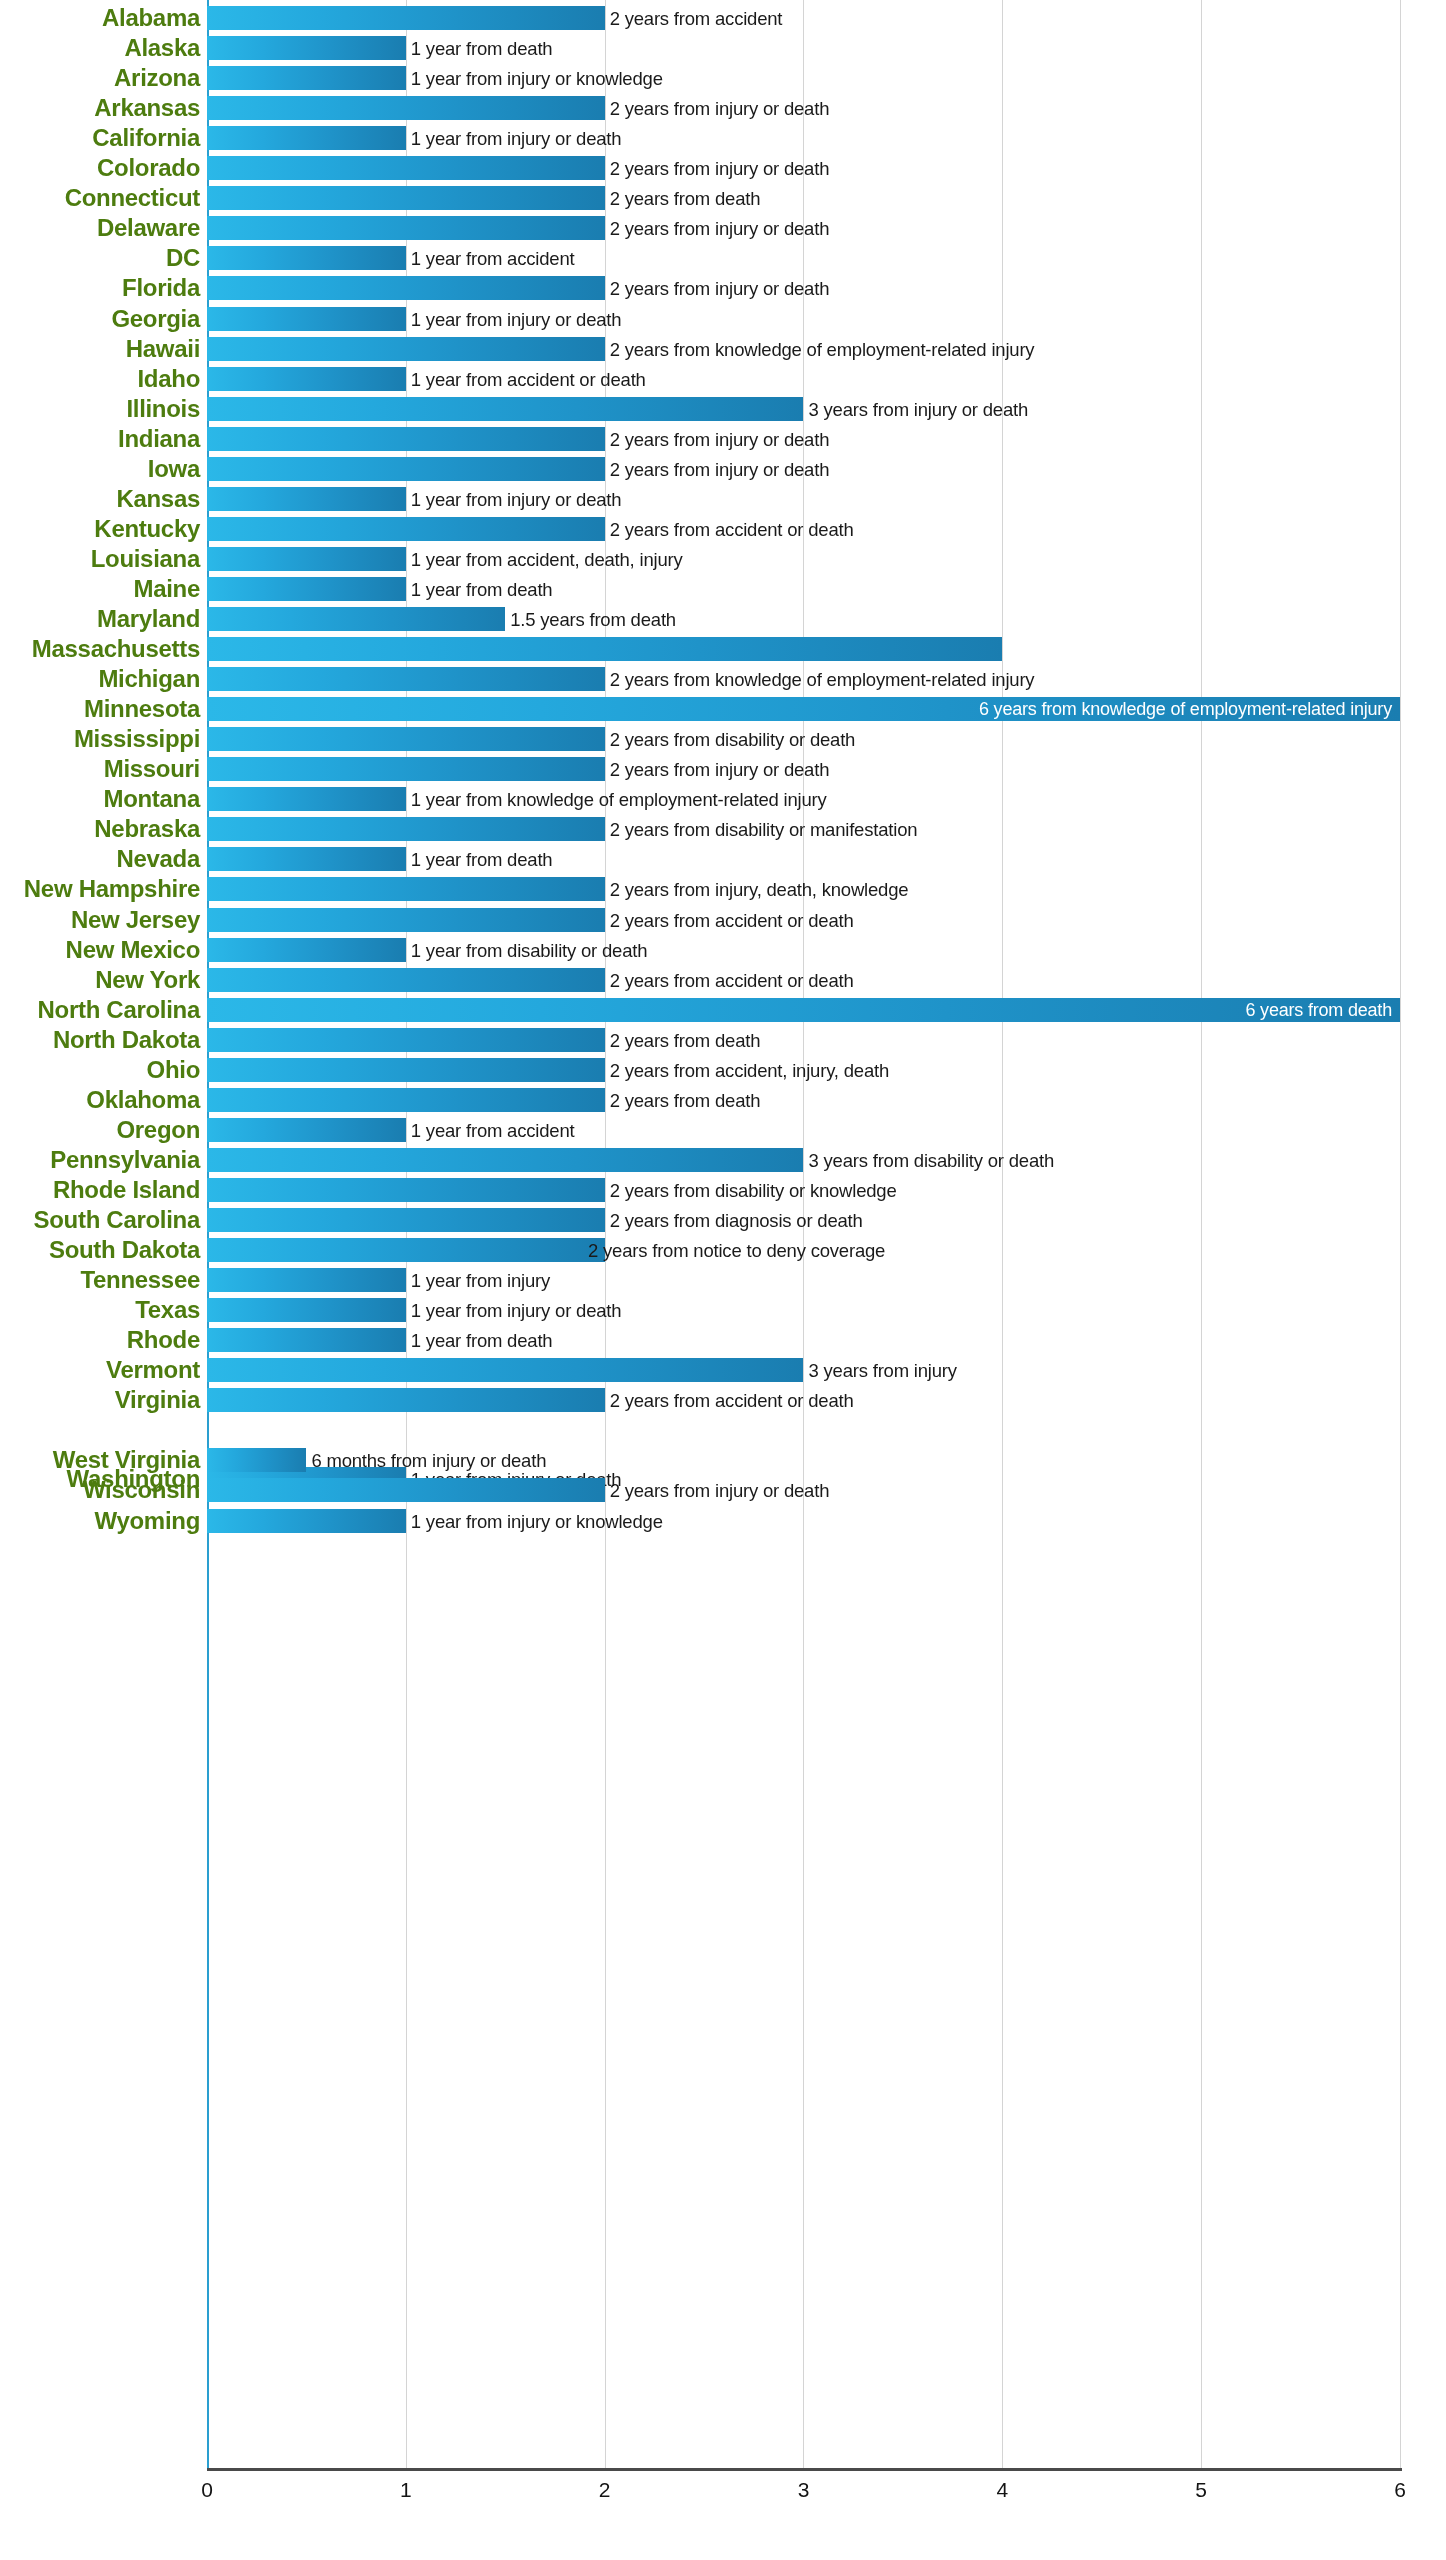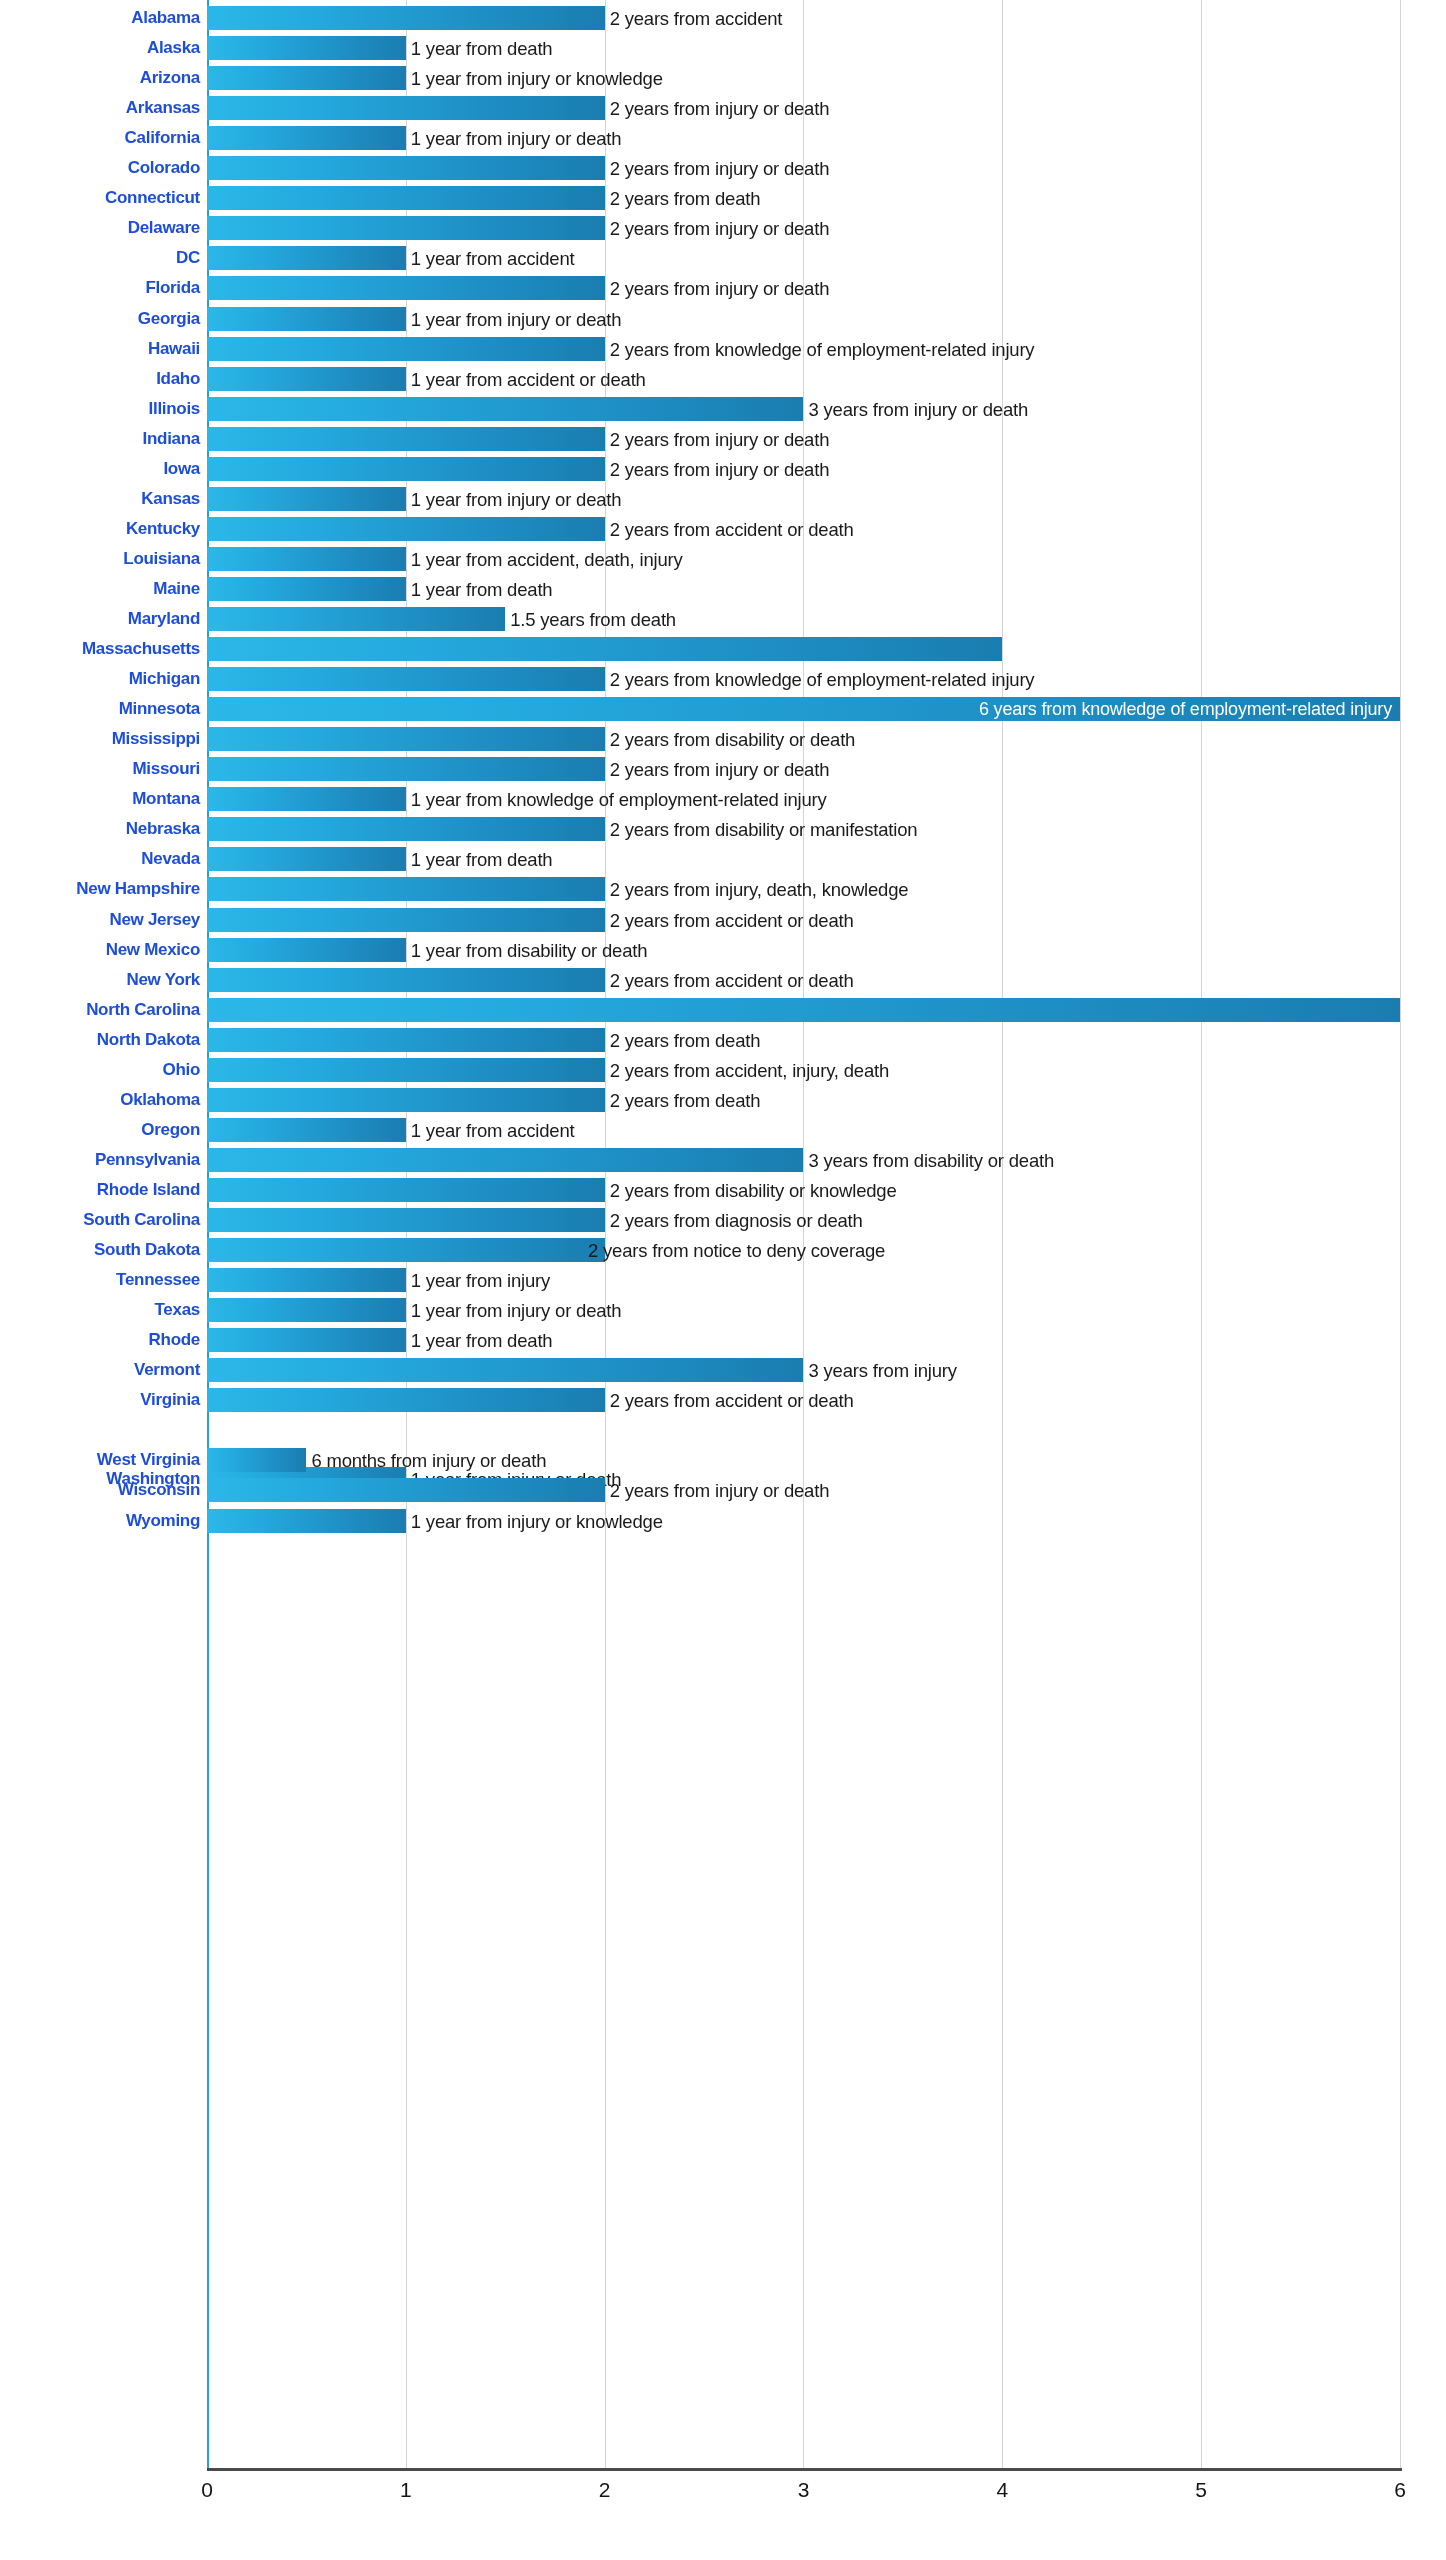--- a/index.html
+++ b/index.html
@@ -64,23 +64,23 @@
     height: 24px;
     display: block;
   }
 
   .cat-label {
     position: absolute;
     right: 1246px; 
     top: 0;
     height: 24px;
     line-height: 24px;
-    font-size: 17px;
+    font-size: 24px;
     font-weight: bold;
-    color: #1d4ed8;
+    color: #4d7c0f;
     white-space: nowrap;
     text-align: right;
     letter-spacing: -0.3px;
   }
 
   .bar {
     position: absolute;
     left: 207px;
     top: 0;
     height: 24px;
@@ -306,20 +306,21 @@
           <div class="val-label outside" style="left: 410.83px;">1 year from disability or death</div>
         </div>
         <div class="row" style="top: 967.6px;">
           <div class="cat-label">New York</div>
           <div class="bar" style="width: 397.66px;"></div>
           <div class="val-label outside" style="left: 609.66px;">2 years from accident or death</div>
         </div>
         <div class="row" style="top: 997.65px;">
           <div class="cat-label">North Carolina</div>
           <div class="bar" style="width: 1192.98px;"></div>
+          <div class="val-label inside" style="left: 207px; width: 1184.98px; text-align: right;">6 years from death</div>
         </div>
         <div class="row" style="top: 1027.7px;">
           <div class="cat-label">North Dakota</div>
           <div class="bar" style="width: 397.66px;"></div>
           <div class="val-label outside" style="left: 609.66px;">2 years from death</div>
         </div>
         <div class="row" style="top: 1057.75px;">
           <div class="cat-label">Ohio</div>
           <div class="bar" style="width: 397.66px;"></div>
           <div class="val-label outside" style="left: 609.66px;">2 years from accident, injury, death</div>

